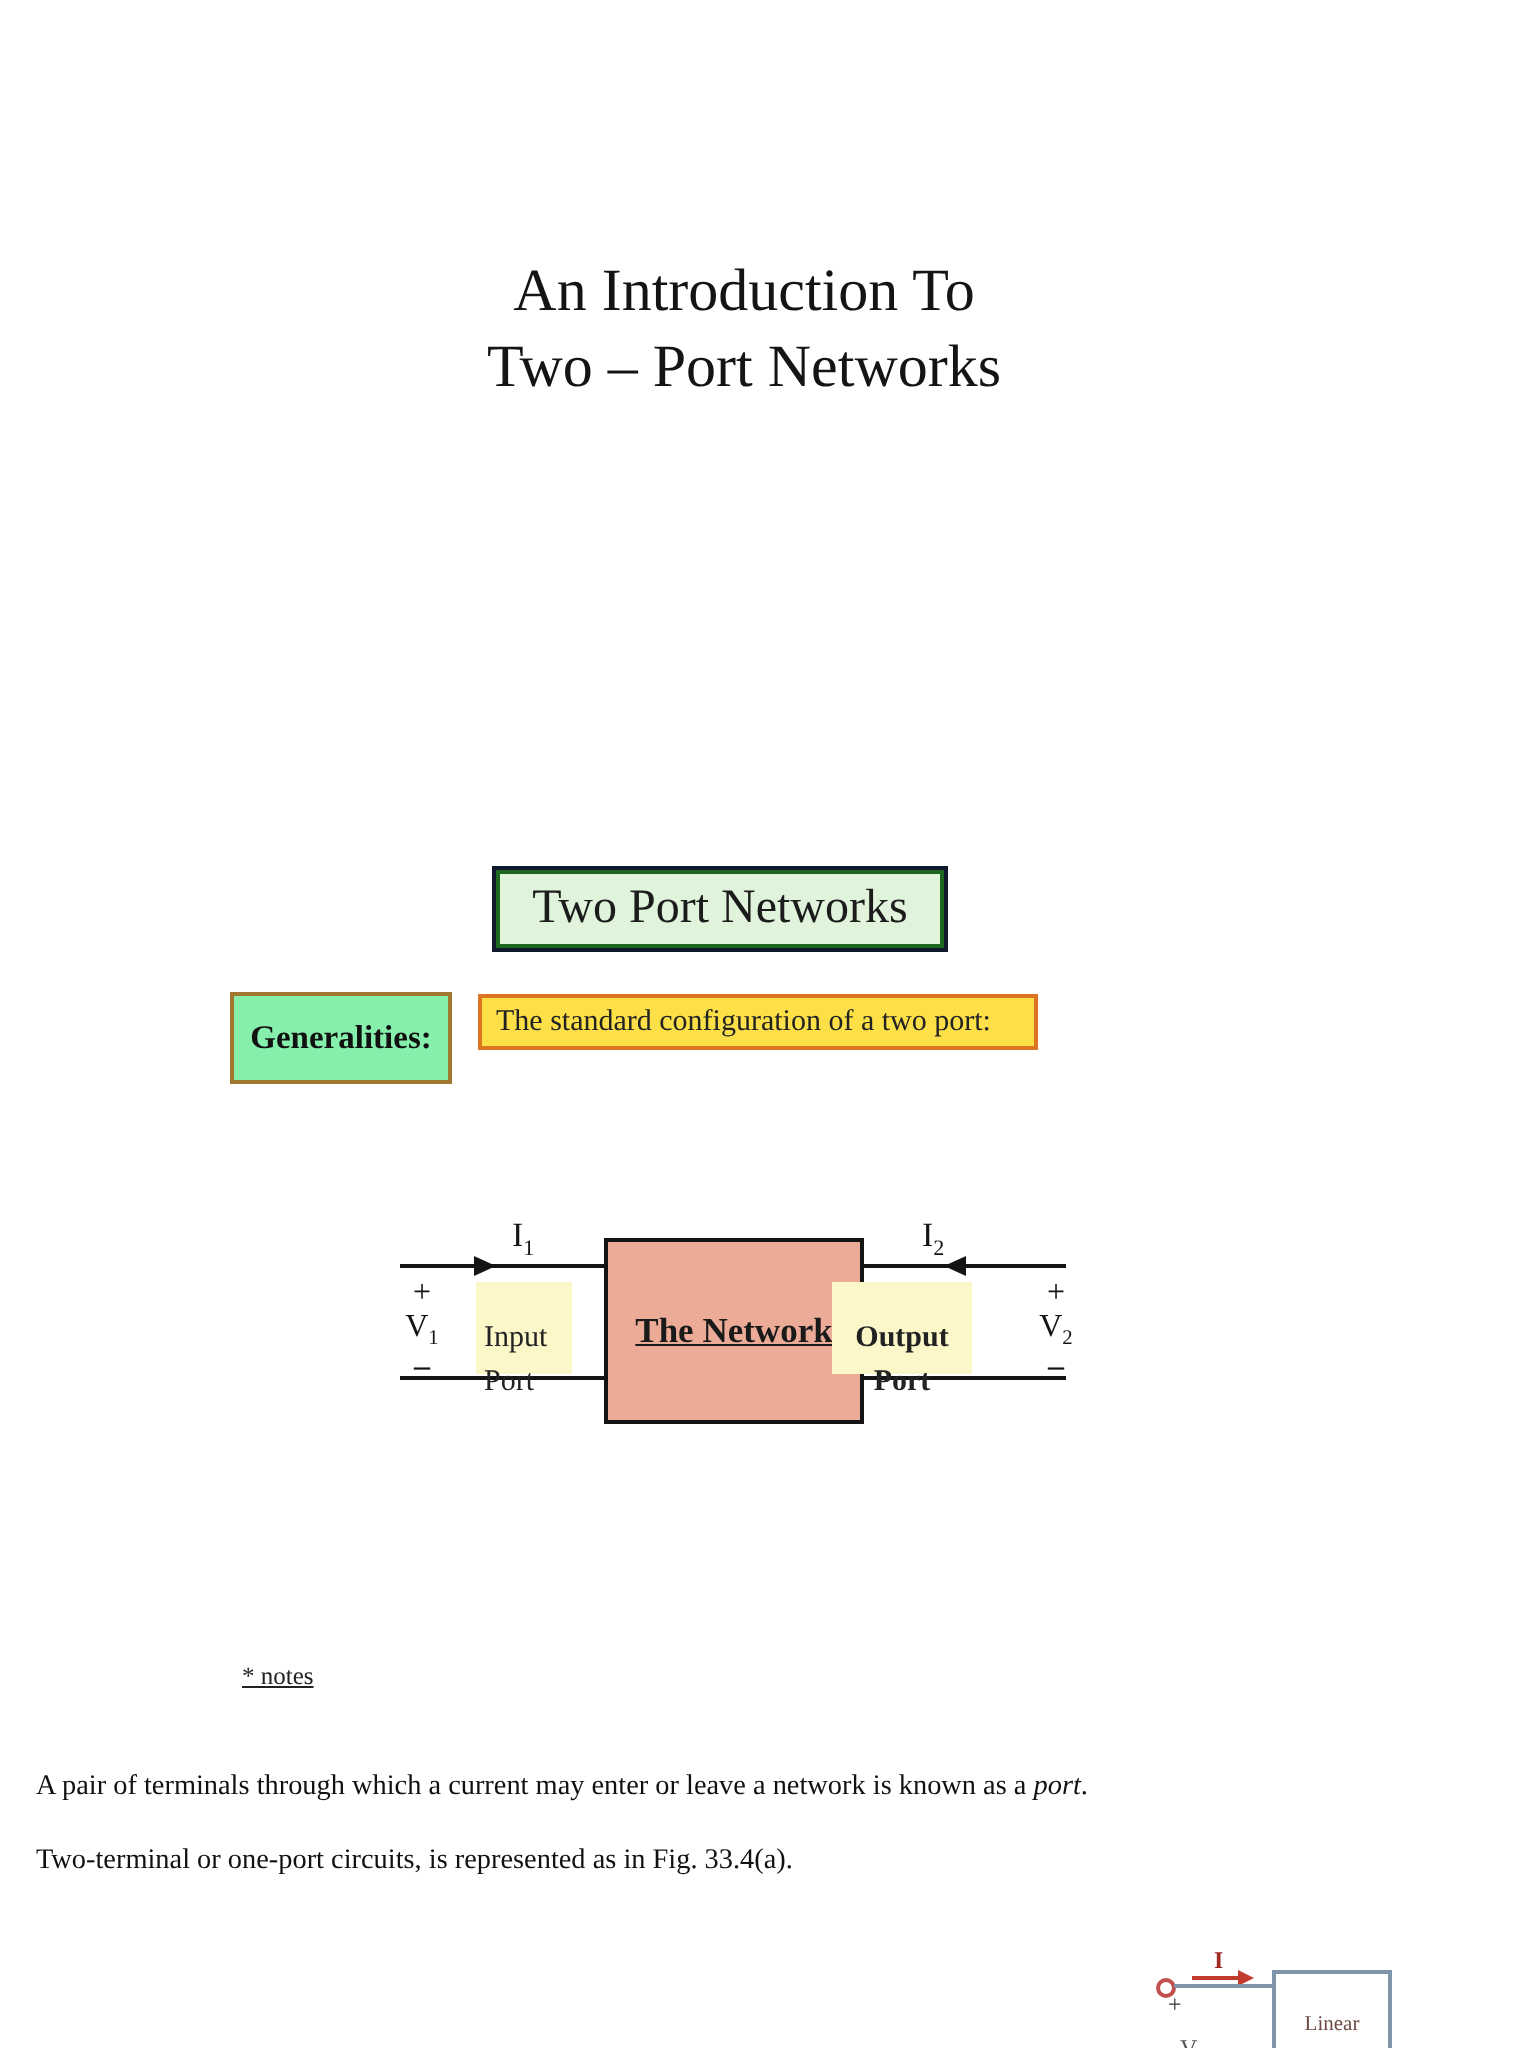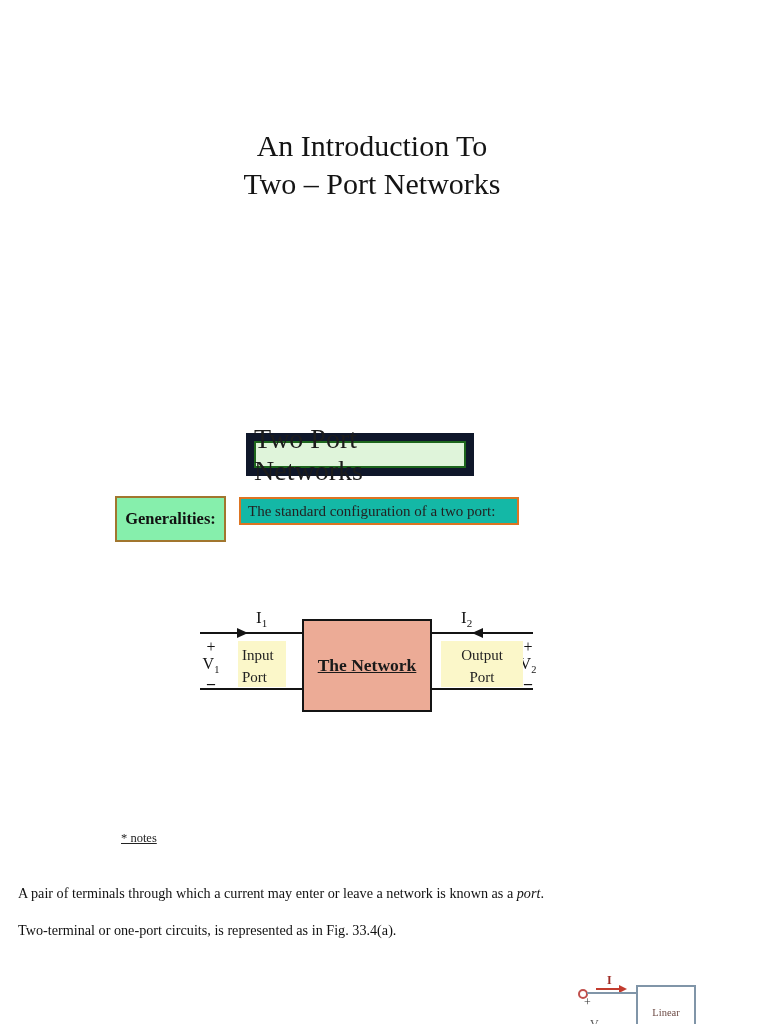--- a/index.html
+++ b/index.html
@@ -11,37 +11,37 @@
 
   
   .title {
     position:absolute; top:127px; left:-12px; width:768px;
     text-align:center; font-size:30px; line-height:38px; color:#141414;
   }
 
   
   .heading-box {
     position:absolute; left:246px; top:433px; width:228px; height:43px;
-    box-sizing:border-box; border:8px solid #0f172a;
+    box-sizing:border-box; border:2px solid #0f172a;
     box-shadow: inset 0 0 0 2px #1d661d;
     background:#dff4da;
     display:flex; align-items:center; justify-content:center;
-    font-size:28px; color:#1c1c1c;
+    font-size:24px; color:#1c1c1c;
   }
 
   
   .gen-box {
     position:absolute; left:115px; top:496px; width:111px; height:46px;
     box-sizing:border-box; background:#86efac; border:2px solid #a1762e;
     display:flex; align-items:center; justify-content:center;
     font-weight:bold; font-size:16.5px; color:#111;
   }
   .config-box {
     position:absolute; left:239px; top:497px; width:280px; height:28px;
-    box-sizing:border-box; background:#14b8a6; border:2px solid #dd7422;
+    box-sizing:border-box; background:#fde047; border:2px solid #dd7422;
     display:flex; align-items:center; padding-left:7px;
     font-size:15px; color:#222;
   }
 
   
   .wire { position:absolute; height:2px; background:#141414; }
   .wire-tl { left:200px; top:632px; width:102px; }
   .wire-tr { left:431px; top:632px; width:102px; }
   .wire-bl { left:200px; top:688px; width:102px; }
   .wire-br { left:431px; top:688px; width:102px; }
@@ -58,24 +58,24 @@
   .ilabel-2 { left:461px; }
   sub { font-size:0.65em; }
   .network-box {
     position:absolute; left:302px; top:619px; width:130px; height:93px;
     box-sizing:border-box; background:#ecab96; border:2px solid #141414;
     display:flex; align-items:center; justify-content:center;
     font-weight:bold; font-size:17.5px; color:#1a1a1a;text-decoration:underline;
   }
   .port-label {
     position:absolute; top:641px; height:46px; box-sizing:border-box;
-    background:#fbf7c9; font-size:15px; line-height:22px; padding:3px 4px; color:#222;
+    background:#fbf7c9; font-size:15px; line-height:22px; padding:17px 4px; color:#222;
   }
   .port-input { left:238px; width:48px; }
-  .port-output { left:441px; width:82px; text-align:center; }
+  .port-output { left:416px; width:70px; text-align:center;font-weight:bold; }
   .vcol { position:absolute; top:639px; width:30px; text-align:center; font-size:16px; color:#141414; }
   .vcol-1 { left:196px; }
   .vcol-2 { left:513px; }
   .vcol span.row { display:block; }
   .vcol .plus { line-height:15px; }
   .vcol .vlabel { line-height:20px; }
   .vcol .minus { line-height:8px; font-weight:bold; }
 
   
   .notes { position:absolute; left:121px; top:831px; font-size:12.5px; color:#222;text-decoration:underline; }

